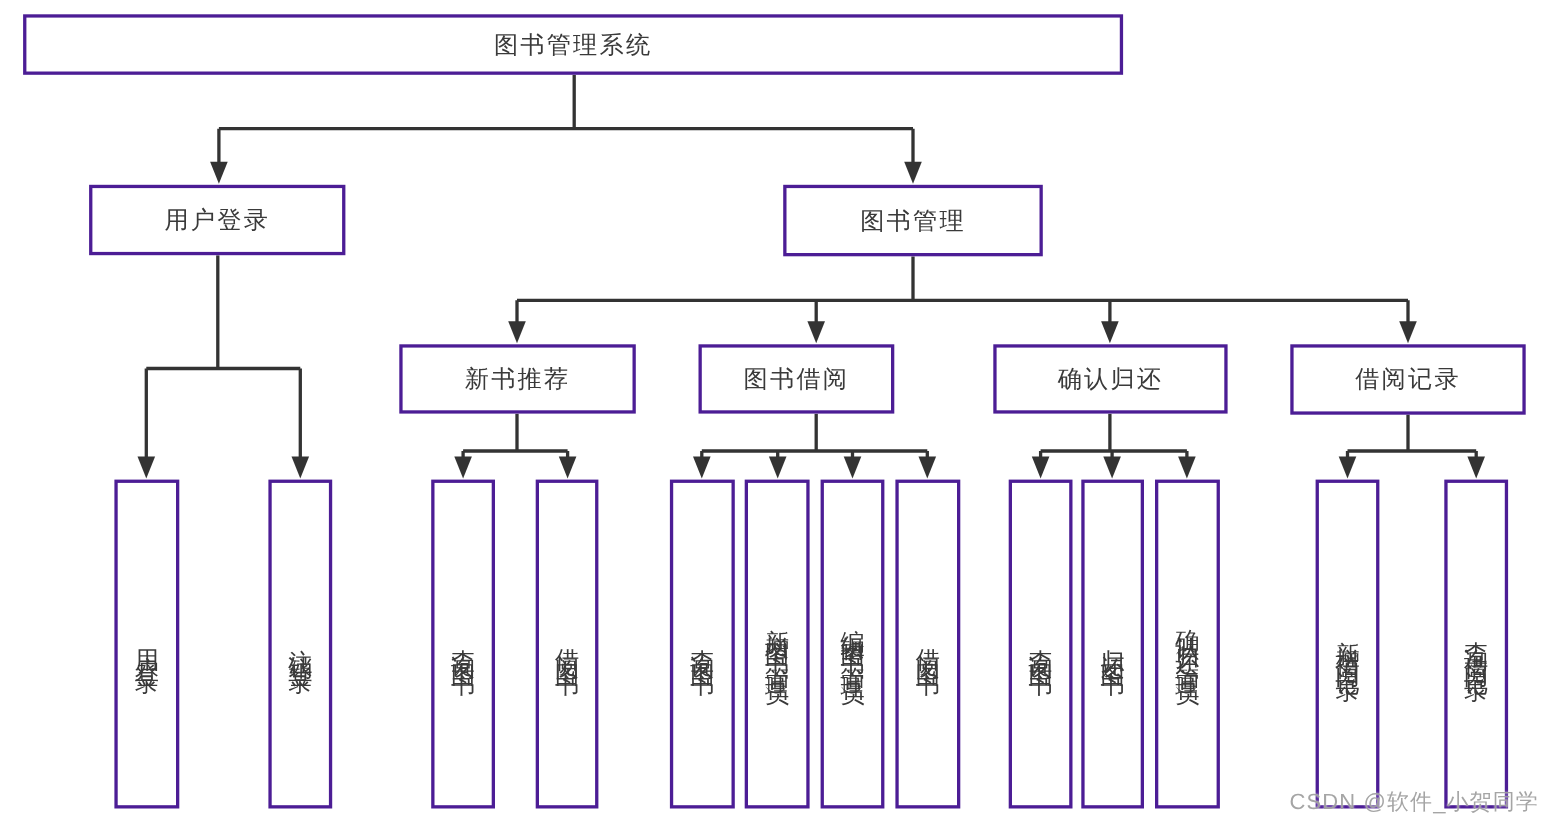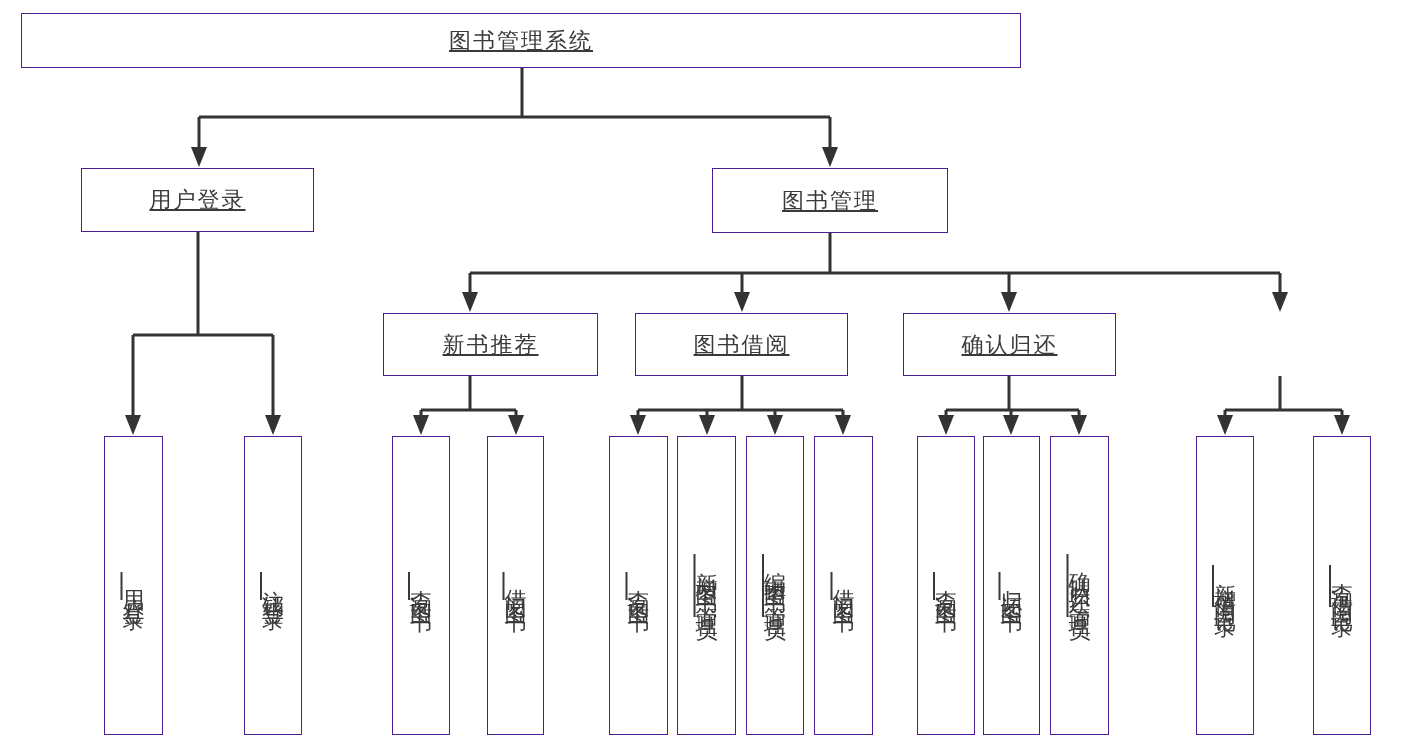--- a/index.html
+++ b/index.html
@@ -14,45 +14,44 @@
     background: #ffffff;
     color: #3a3a3a;
   }
   .connectors {
     position: absolute; left: 0; top: 0; width: 1405px; height: 747px;
     pointer-events: none;
   }
   .node {
     position: absolute;
     background: #ffffff;
-    border: 1px solid #4c1d95;
+    border: 3px solid #4c1d95;
     display: flex;
     align-items: center;
     justify-content: center;
     text-align: center;
     color: #3a3a3a;
-    text-decoration: underline;
   }
   .node.h { font-size: 22px; letter-spacing: 2px; }
   .node.v { font-size: 22px; }
   .node.v .vtext {
     writing-mode: vertical-lr;
     text-orientation: mixed;
     letter-spacing: 7px;
     line-height: 1.0;
     white-space: nowrap;
   }
   
   .n-root           { left: 21px;   top: 13px;  width: 1000px; height: 55px; }
   
   .n-user-login     { left: 81px;   top: 168px; width: 233px;  height: 64px; }
   .n-book-mgmt      { left: 712px;  top: 168px; width: 236px;  height: 65px; text-align: right; }
   
-  .n-new-book-rec   { left: 383px;  top: 313px; width: 215px;  height: 63px; }
-  .n-book-borrow    { left: 635px;  top: 313px; width: 213px;  height: 63px; }
+  .n-new-book-rec   { left: 363px;  top: 313px; width: 215px;  height: 63px; }
+  .n-book-borrow    { left: 635px;  top: 313px; width: 178px;  height: 63px; }
   .n-current-borrow { left: 903px;  top: 313px; width: 213px;  height: 63px; }
   .n-borrow-record  { left: 1173px; top: 313px; width: 214px;  height: 64px; }
   
   .leaf { top: 436px; height: 299px; }
   .n-leaf-user-login { left: 104px;  width: 59px; }
   .n-leaf-logout     { left: 244px;  width: 58px; }
   .n-nb-query        { left: 392px;  width: 58px; }
   .n-nb-borrow       { left: 487px;  width: 57px; }
   .n-bb-query        { left: 609px;  width: 59px; }
   .n-bb-add          { left: 677px;  width: 59px; }
@@ -120,20 +119,21 @@
   </svg>
 
   <div class="node h n-root">图书管理系统</div>
 
   <div class="node h n-user-login">用户登录</div>
   <div class="node h n-book-mgmt">图书管理</div>
 
   <div class="node h n-new-book-rec">新书推荐</div>
   <div class="node h n-book-borrow">图书借阅</div>
   <div class="node h n-current-borrow">确认归还</div>
+  <div class="node h n-borrow-record">借阅记录</div>
 
   <div class="node v leaf n-leaf-user-login">
     <span class="vtext">用户登录</span>
   </div>
   <div class="node v leaf n-leaf-logout">
     <span class="vtext">注销登录</span>
   </div>
   <div class="node v leaf n-nb-query">
     <span class="vtext">查询图书</span>
   </div>
@@ -161,13 +161,14 @@
   <div class="node v leaf n-cb-confirm">
     <span class="vtext">确认归还（管理员）</span>
   </div>
   <div class="node v leaf n-br-add">
     <span class="vtext">新增借阅记录</span>
   </div>
   <div class="node v leaf n-br-query">
     <span class="vtext">查询借阅记录</span>
   </div>
 
+  <div class="watermark">CSDN @软件_小贺同学</div>
 </div>
 
 </body></html>

